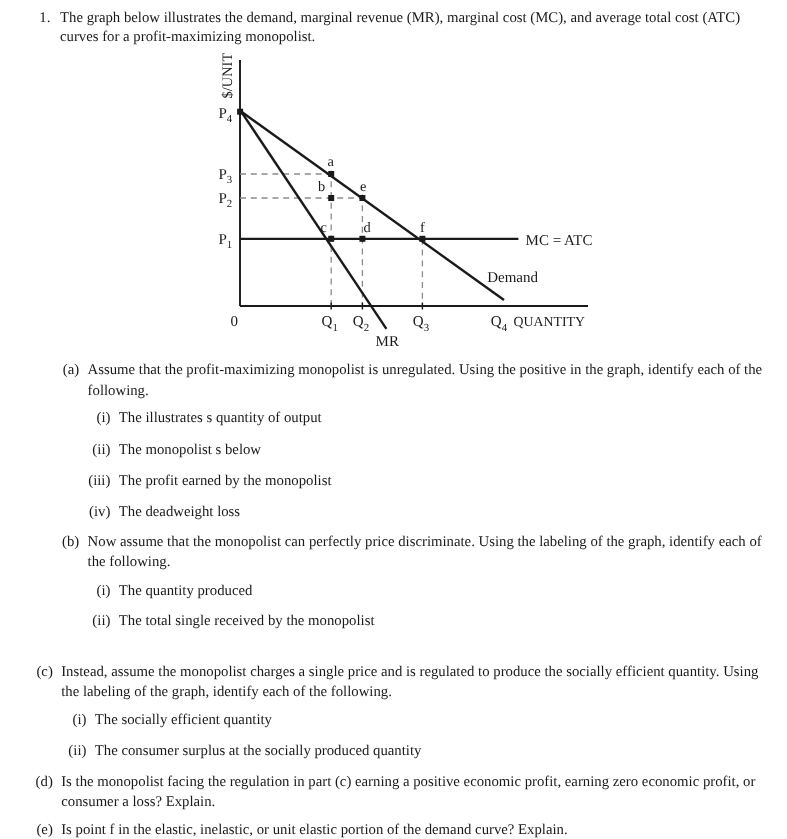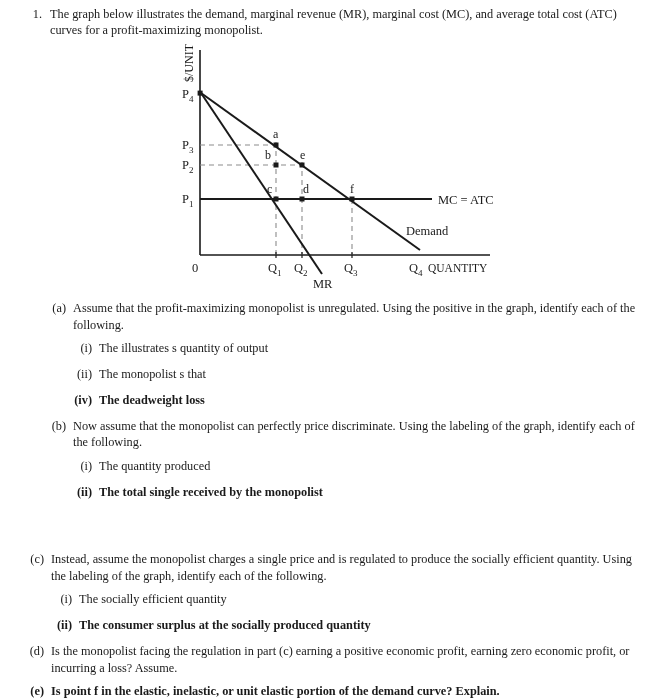--- a/index.html
+++ b/index.html
@@ -48,21 +48,21 @@
   
   .block {
     position: absolute;
     font-size: 12.3px;
     line-height: 1.36;
   }
   .item {
     display: flex;
     margin-bottom: 7px;
   }
-  .item:last-child { margin-bottom: 0; font-weight: bold; }
+  .item:last-child { margin-bottom: 0; }
   .marker {
     flex: 0 0 auto;
     text-align: right;
     padding-right: 7px;
   }
   .marker.lvl1 { width: 22px; }
   .marker.lvl2 { width: 26px; }
   .body-text { flex: 1; }
 
   .group-ab {
@@ -163,21 +163,25 @@
     <div class="marker lvl1">(a)</div>
     <div class="body-text">Assume that the profit-maximizing monopolist is unregulated. Using the positive in the graph, identify each of the following.</div>
   </div>
   <div class="sublist">
     <div class="item">
       <div class="marker lvl2">(i)</div>
       <div class="body-text">The illustrates s quantity of output</div>
     </div>
     <div class="item">
       <div class="marker lvl2">(ii)</div>
-      <div class="body-text">The monopolist s that</div>
+      <div class="body-text">The monopolist s below</div>
+    </div>
+    <div class="item">
+      <div class="marker lvl2">(iii)</div>
+      <div class="body-text">The profit earned by the monopolist</div>
     </div>
     <div class="item">
       <div class="marker lvl2">(iv)</div>
       <div class="body-text">The deadweight loss</div>
     </div>
   </div>
 
   <div class="item">
     <div class="marker lvl1">(b)</div>
     <div class="body-text">Now assume that the monopolist can perfectly price discriminate. Using the labeling of the graph, identify each of the following.</div>
@@ -207,21 +211,21 @@
       <div class="body-text">The socially efficient quantity</div>
     </div>
     <div class="item">
       <div class="marker lvl2">(ii)</div>
       <div class="body-text">The consumer surplus at the socially produced quantity</div>
     </div>
   </div>
 
   <div class="item">
     <div class="marker lvl1">(d)</div>
-    <div class="body-text">Is the monopolist facing the regulation in part (c) earning a positive economic profit, earning zero economic profit, or incurring a loss? Assume.</div>
+    <div class="body-text">Is the monopolist facing the regulation in part (c) earning a positive economic profit, earning zero economic profit, or consumer a loss? Explain.</div>
   </div>
 
   <div class="item">
     <div class="marker lvl1">(e)</div>
     <div class="body-text">Is point f in the elastic, inelastic, or unit elastic portion of the demand curve? Explain.</div>
   </div>
 
 </div>
 
 </body></html>

